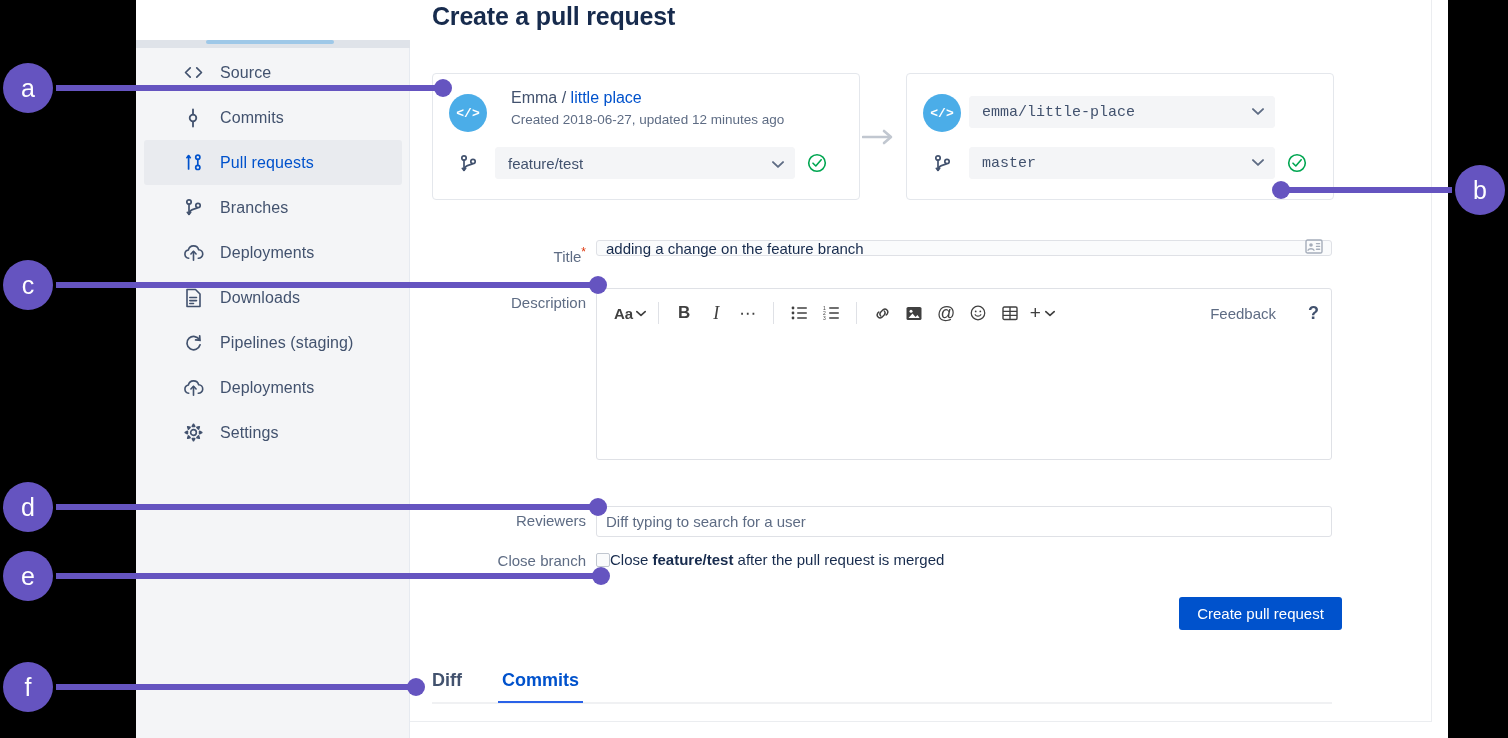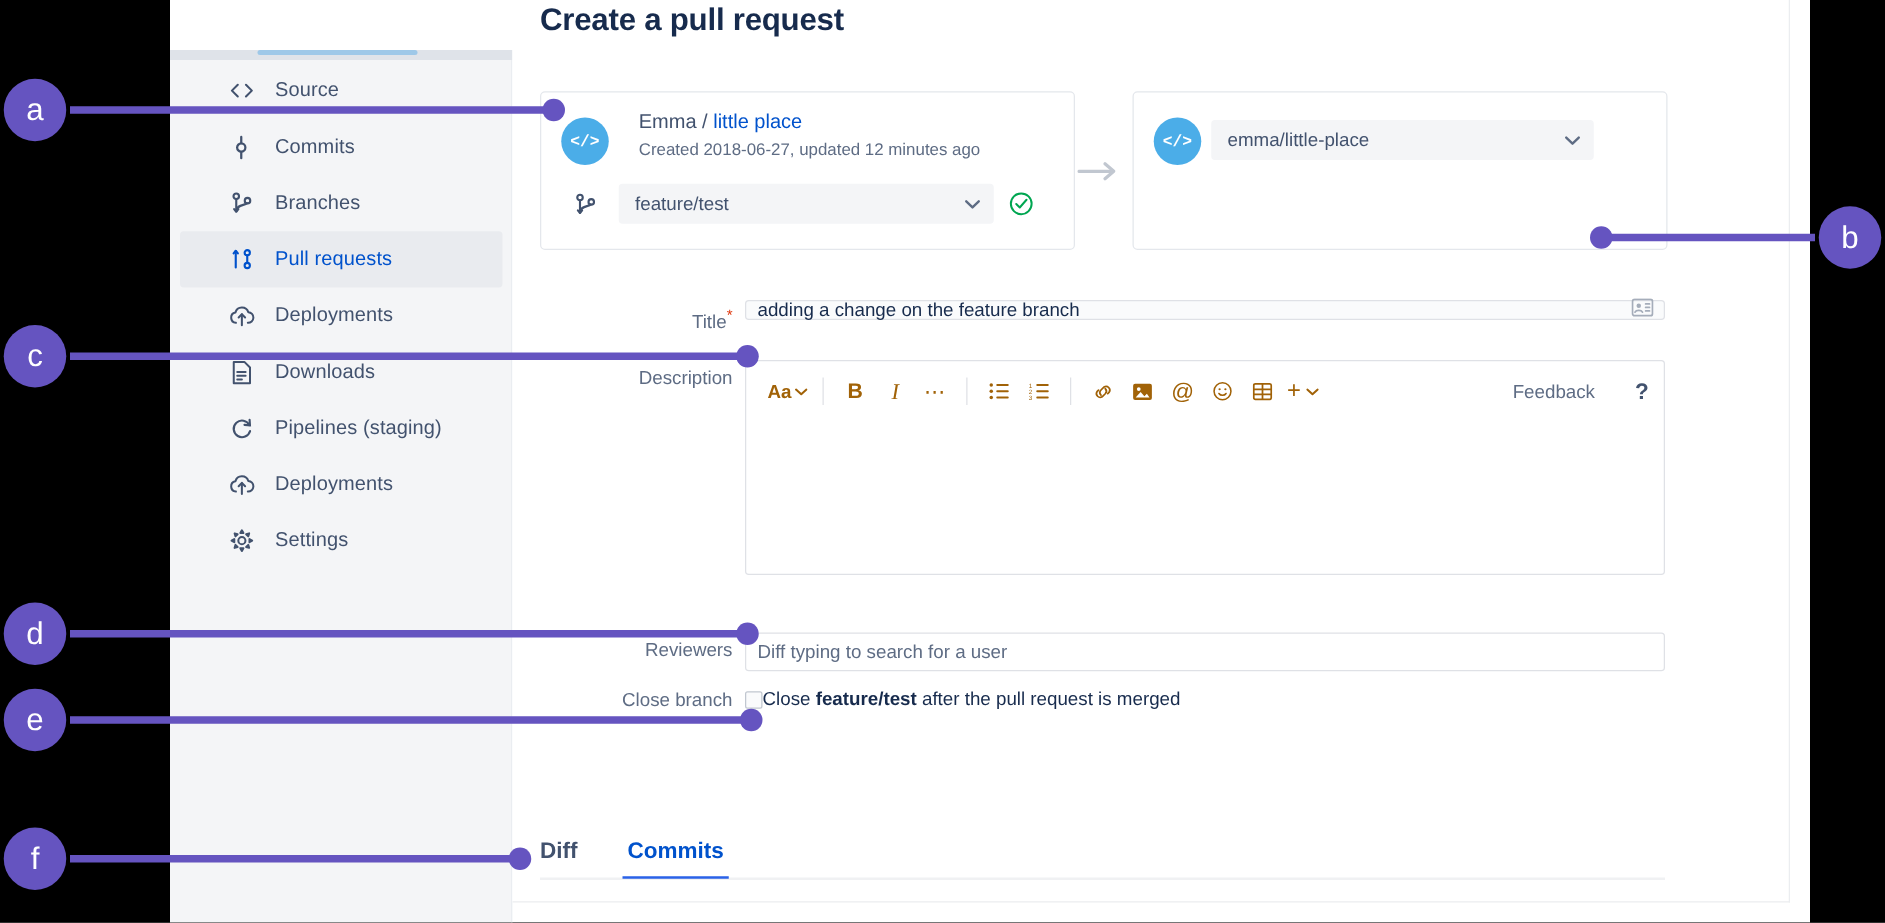--- a/index.html
+++ b/index.html
@@ -85,21 +85,21 @@
   .branch-ico {
     width: 38px; height: 28px; display: flex; align-items: center; justify-content: center;
     color: #42526e;
   }
   .select {
     position: relative; width: 300px; height: 32px; background: #f4f5f7;
     border: 1px solid #f4f5f7; border-radius: 3px; margin-left: 8px;
     display: flex; align-items: center; padding: 0 28px 0 12px;
     font-size: 15px; color: #42526e; cursor: pointer;
   }
-  .select.wide { width: 306px; }
+  .select.wide { width: 306px; font-family: Liberation Mono, monospace; }
   .chev {
     position: absolute; right: 10px; top: 50%; transform: translateY(-50%);
     color: #5e6c84;
   }
   .check-ok { margin-left: 12px; color: #00a651; display: flex; align-items: center; }
   .arrow-between {
     position: absolute; left: 452px; top: 128px; color: #c1c7d0;
   }
 
   
@@ -122,21 +122,21 @@
   .desc-box {
     position: absolute; left: 186px; top: 288px; width: 736px; height: 172px;
     border: 1px solid #dfe1e6; border-radius: 3px; background: #fff;
   }
   .desc-toolbar {
     position: absolute; left: 0; top: 0; width: 736px; height: 48px;
     display: flex; align-items: center; padding: 0 14px;
   }
   .tb-btn {
     display: flex; align-items: center; justify-content: center;
-    height: 28px; min-width: 26px; color: #a16207; cursor: pointer;
+    height: 28px; min-width: 26px; color: #404040; cursor: pointer;
     font-size: 16px; margin: 4px 3px;
   }
   .tb-sep { width: 1px; height: 22px; background: #dfe1e6; margin: 0 9px; }
   .tb-right {
     position: absolute; right: 14px; top: 0; height: 48px;
     display: flex; align-items: center; gap: 32px;
   }
   .tb-feedback { font-size: 15px; color: #5e6c84; cursor: pointer; }
   .tb-help { font-size: 18px; font-weight: bold; color: #42526e; cursor: pointer; }
 
@@ -214,44 +214,44 @@
             <span class="lbl">Source</span>
           </div>
           <div class="nav-item">
             <span class="ico">
               <svg width="20" height="20" viewBox="0 0 20 20" fill="none" stroke="currentColor" stroke-width="1.8" stroke-linecap="round">
                 <circle cx="10" cy="10" r="3.3"></circle>
                 <path d="M10 1.5 V 6.4 M10 13.6 V 18.5"></path>
               </svg>
             </span>
             <span class="lbl">Commits</span>
+          </div>
+          <div class="nav-item active">
+            <span class="ico">
+              <svg width="17" height="19" viewBox="0 0 17 19" fill="none" stroke="currentColor" stroke-width="1.7">
+                <path d="M3.6 3 V 16" stroke-linecap="round"></path>
+                <path d="M1.9 4.7 L3.6 2.6 L5.3 4.7" stroke-linecap="round" stroke-linejoin="round"></path>
+                <circle cx="12.8" cy="4.2" r="2.1"></circle>
+                <circle cx="12.8" cy="14.4" r="2.1"></circle>
+                <path d="M12.8 6.3 V 12.3" stroke-linecap="round"></path>
+              </svg>
+            </span>
+            <span class="lbl">Pull requests</span>
           </div>
           <div class="nav-item">
             <span class="ico">
               <svg width="17" height="19" viewBox="0 0 17 19" fill="none" stroke="currentColor" stroke-width="1.7">
                 <circle cx="4" cy="4" r="2.2"></circle>
                 <circle cx="13" cy="7.5" r="2.2"></circle>
                 <path d="M4 6.2 V 16" stroke-linecap="round"></path>
                 <path d="M4 16 C 4 10.5 11 11.5 12.6 9.6" stroke-linecap="round"></path>
                 <path d="M2.3 14.3 L4 16.4 L5.7 14.3" stroke-linecap="round" stroke-linejoin="round"></path>
               </svg>
             </span>
             <span class="lbl">Branches</span>
-          </div>
-          <div class="nav-item active">
-            <span class="ico">
-              <svg width="17" height="19" viewBox="0 0 17 19" fill="none" stroke="currentColor" stroke-width="1.7">
-                <path d="M3.6 3 V 16" stroke-linecap="round"></path>
-                <path d="M1.9 4.7 L3.6 2.6 L5.3 4.7" stroke-linecap="round" stroke-linejoin="round"></path>
-                <circle cx="12.8" cy="4.2" r="2.1"></circle>
-                <circle cx="12.8" cy="14.4" r="2.1"></circle>
-                <path d="M12.8 6.3 V 12.3" stroke-linecap="round"></path>
-              </svg>
-            </span>
-            <span class="lbl">Pull requests</span>
           </div>
           <div class="nav-item">
             <span class="ico">
               <svg width="21" height="18" viewBox="0 0 22 18" fill="none" stroke="currentColor" stroke-width="1.7" stroke-linecap="round" stroke-linejoin="round">
                 <path d="M6 14.5 A4.4 4.4 0 0 1 5.6 5.8 A5.6 5.6 0 0 1 16.4 5.6 A4.2 4.2 0 0 1 16 14.5"></path>
                 <path d="M11 16.5 V 7.5"></path>
                 <path d="M8.3 10 L11 7.2 L13.7 10"></path>
               </svg>
             </span>
             <span class="lbl">Deployments</span>
@@ -347,20 +347,45 @@
           <div class="branch-row" style="top:22px">
             <span class="branch-ico"></span>
             <div class="select wide">
               <span>emma/little-place</span>
               <span class="chev">
                 <svg width="12" height="8" viewBox="0 0 12 8" fill="none" stroke="currentColor" stroke-width="1.9" stroke-linecap="round" stroke-linejoin="round">
                     <path d="M1 1.6 L6 6.4 L11 1.6"></path>
                   </svg>
               </span>
             </div>
+          </div>
+          <div class="branch-row" style="top:73px">
+            <span class="branch-ico">
+              <svg width="17" height="19" viewBox="0 0 17 19" fill="none" stroke="currentColor" stroke-width="1.7">
+                <circle cx="4" cy="4" r="2.2"></circle>
+                  <circle cx="13" cy="7.5" r="2.2"></circle>
+                <path d="M4 6.2 V 16" stroke-linecap="round"></path>
+                <path d="M4 16 C 4 10.5 11 11.5 12.6 9.6" stroke-linecap="round"></path>
+                <path d="M2.3 14.3 L4 16.4 L5.7 14.3" stroke-linecap="round" stroke-linejoin="round" fill="none"></path>
+              </svg>
+            </span>
+            <div class="select wide">
+              <span>master</span>
+              <span class="chev">
+                <svg width="12" height="8" viewBox="0 0 12 8" fill="none" stroke="currentColor" stroke-width="1.9" stroke-linecap="round" stroke-linejoin="round">
+                    <path d="M1 1.6 L6 6.4 L11 1.6"></path>
+                  </svg>
+              </span>
+            </div>
+            <span class="check-ok">
+              <svg width="20" height="20" viewBox="0 0 20 20" fill="none" stroke="currentColor" stroke-width="1.6">
+                <circle cx="10" cy="10" r="8.3"></circle>
+                  <path d="M6 10.2 L8.8 13 L14.2 6.8" stroke-linecap="round" stroke-linejoin="round"></path>
+              </svg>
+            </span>
           </div>
         </div>
 
         <div class="form-label" style="left:56px; top:245px; width:120px;">
           <span>Title</span><span class="req">*</span>
         </div>
         <div class="title-field">
           <span>adding a change on the feature branch</span>
           <span class="title-icon">
             <svg width="18" height="15" viewBox="0 0 18 15" fill="none" stroke="currentColor" stroke-width="1.4">
@@ -451,20 +476,21 @@
         <div class="reviewers-field">
           <span>Diff typing to search for a user</span>
         </div>
 
         <div class="form-label" style="left:36px; top:552px; width:140px;">Close branch</div>
         <div class="closebranch-row">
           <span class="cb-box"></span>
           <span class="cb-text"><span>Close </span><b>feature/test</b><span> after the pull request is merged</span></span>
         </div>
 
+        <button class="create-btn">Create pull request</button>
 
         <div class="tabs" id="tabs">
             <div class="tab">Diff</div>
             <div class="tab active">Commits</div>
           </div>
 
       </div>
     </div>
   </div>
 

